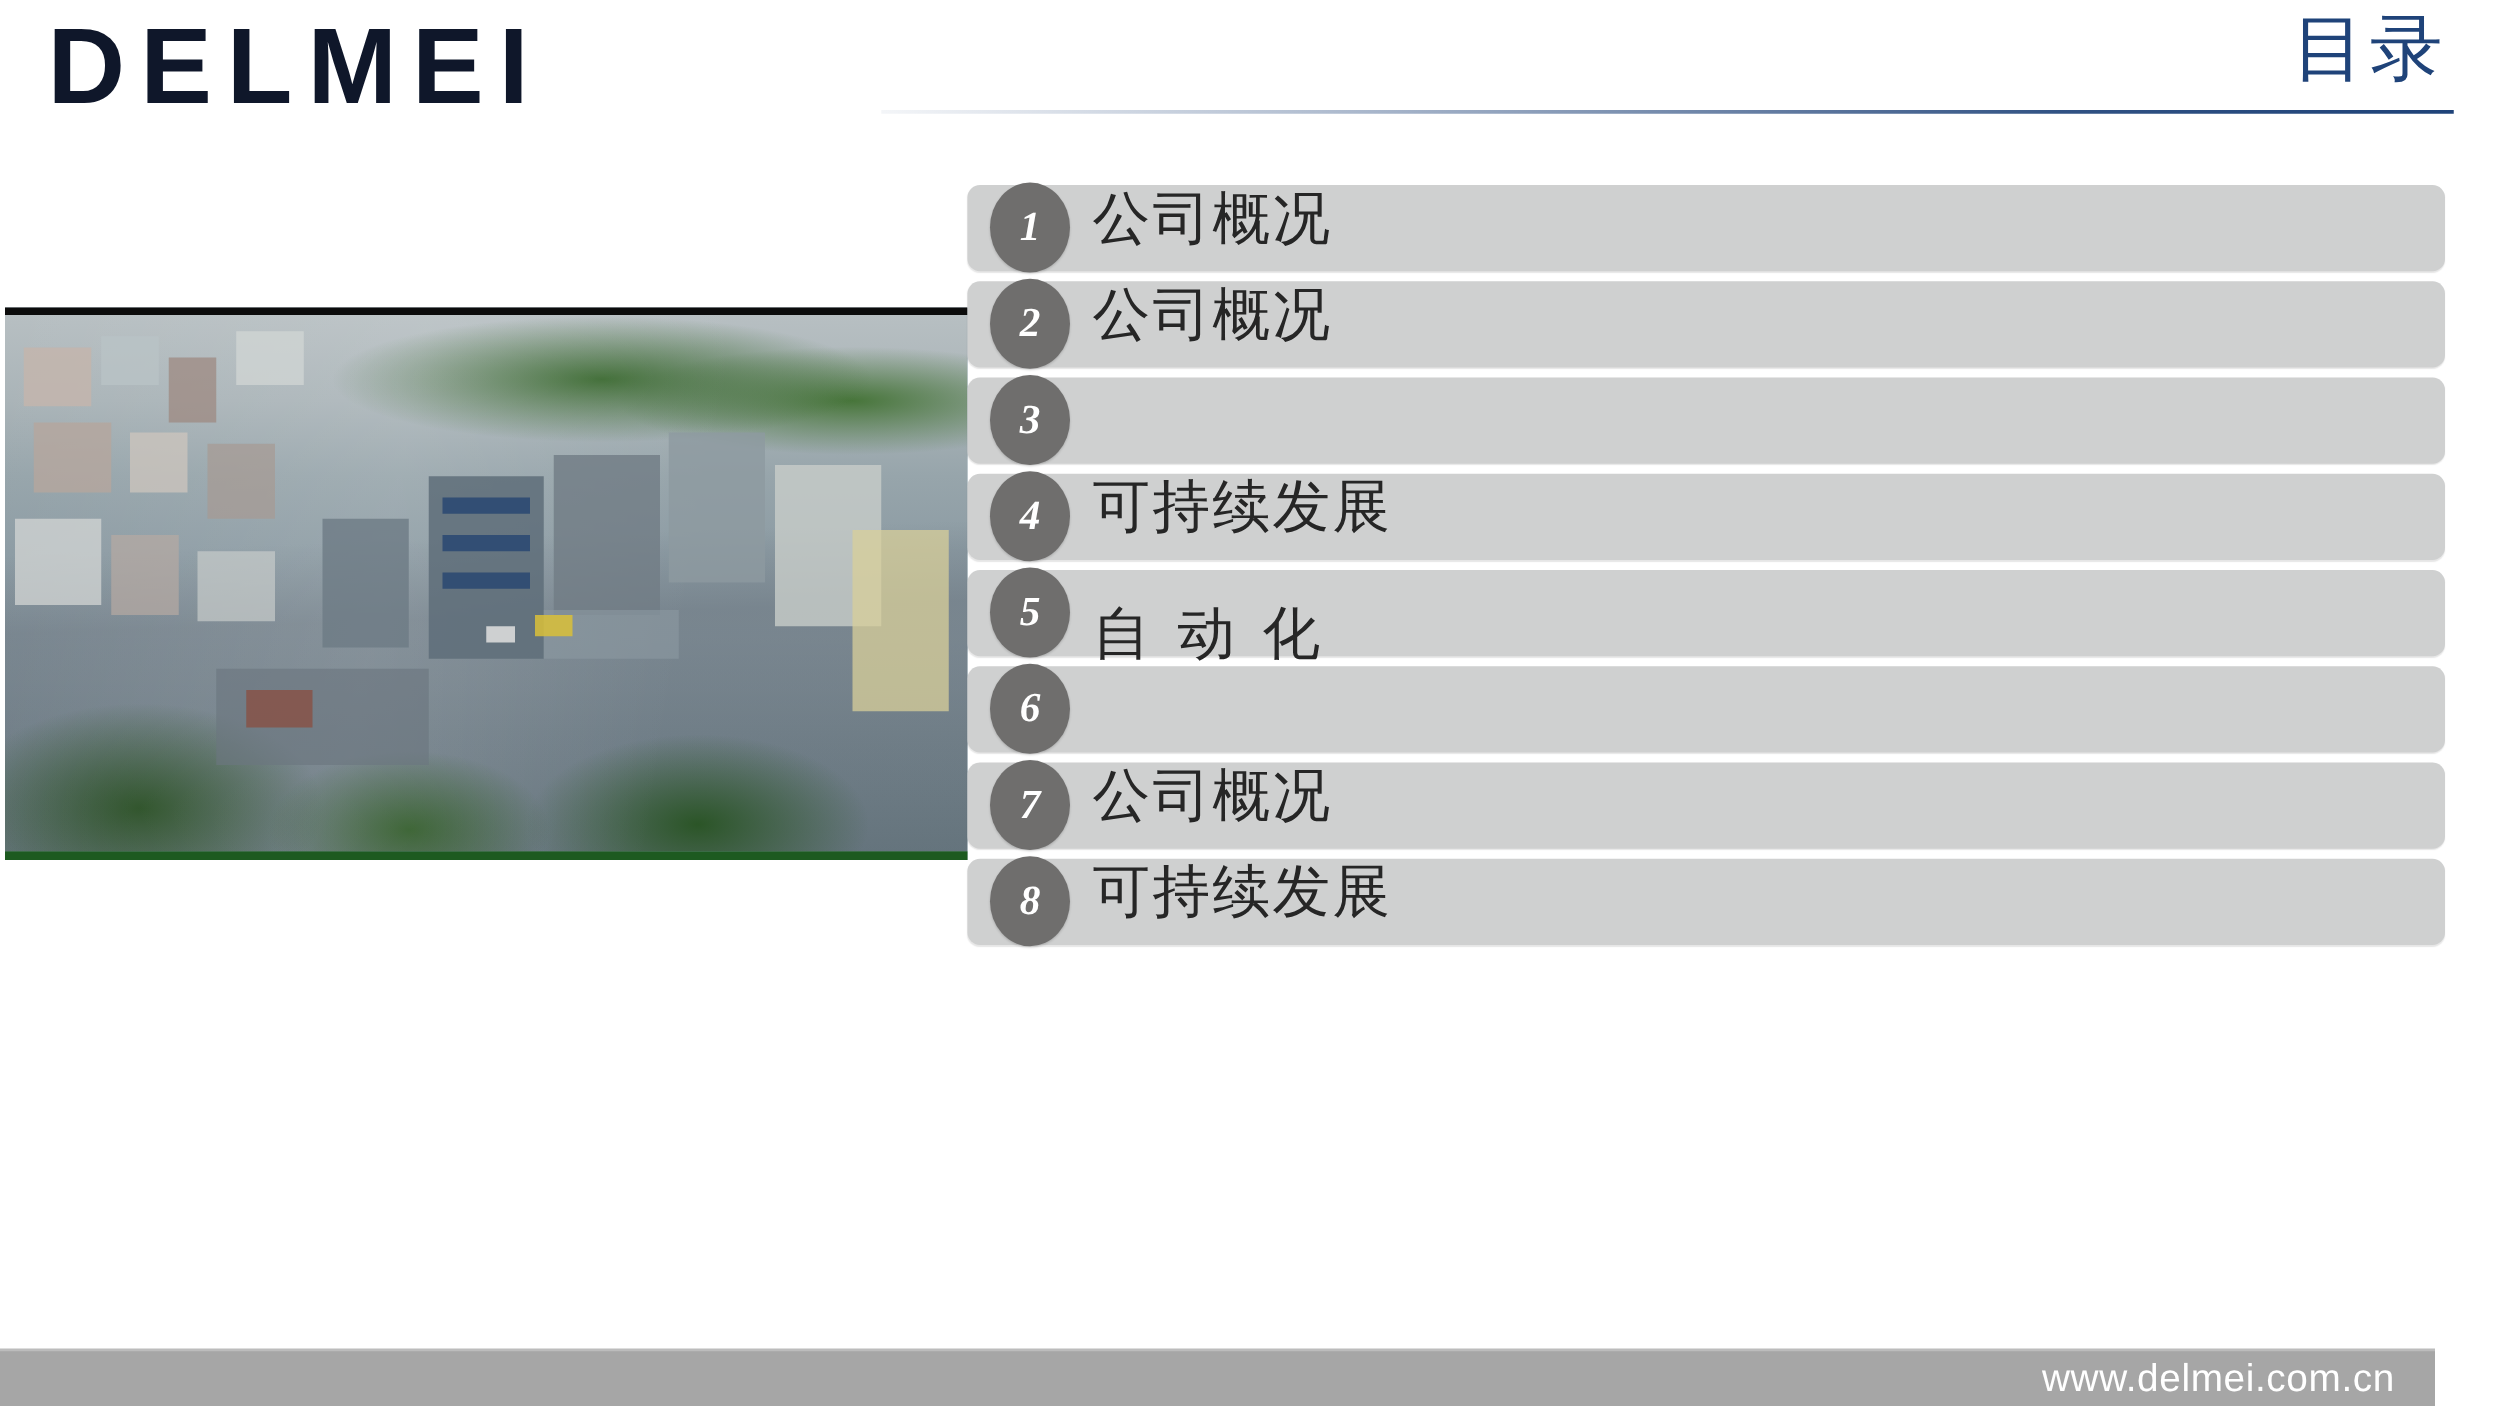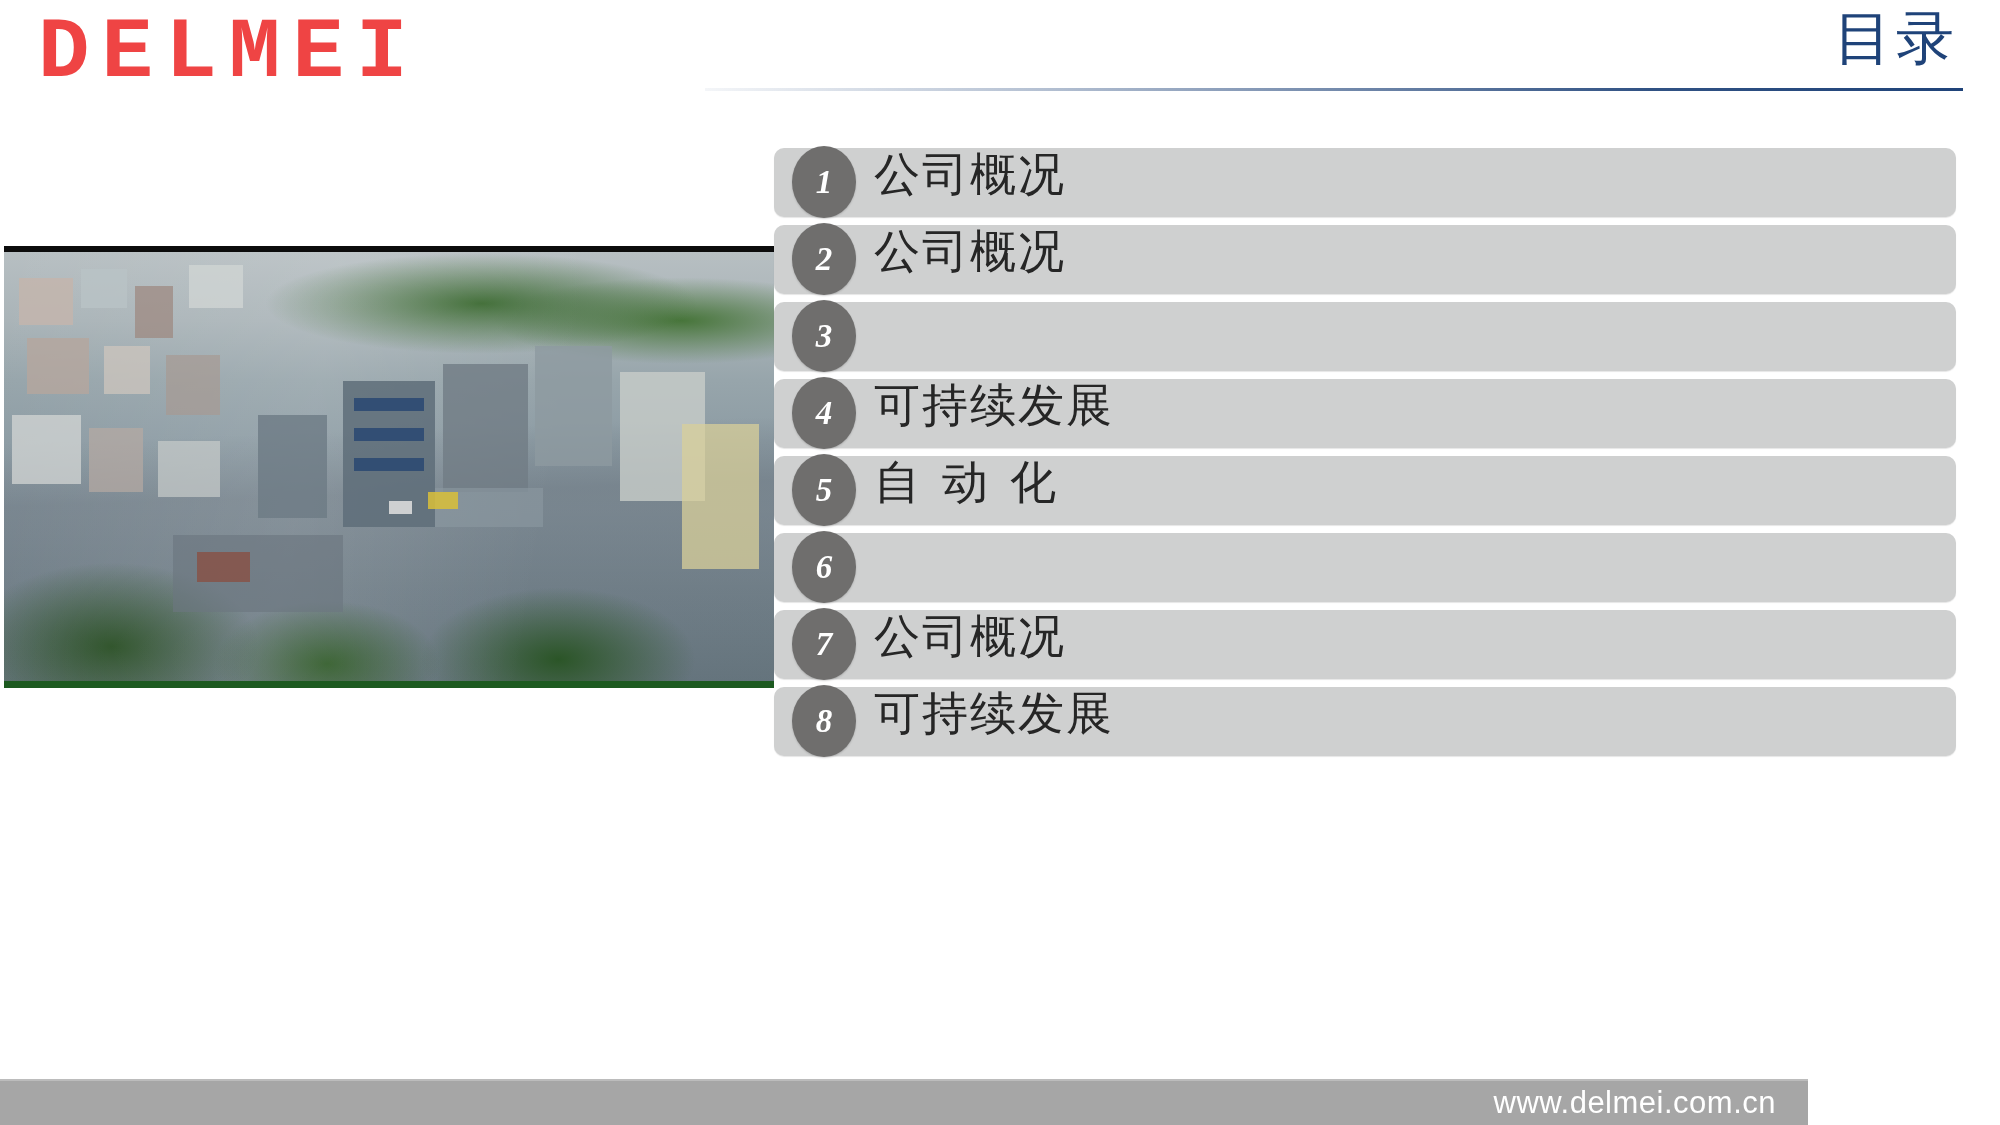--- a/index.html
+++ b/index.html
@@ -17,25 +17,25 @@
     width: 2000px;
     height: 1125px;
     background: #ffffff;
   }
 
   
   .logo {
     position: absolute;
     left: 38px;
     top: 8px;
-    font-family: Liberation Mono, monospace;
+    font-family: Liberation Sans, sans-serif;
     font-size: 86px;
     font-weight: 700;
     letter-spacing: 12px;
-    color: #ef4444;
+    color: #0f172a;
     line-height: 1.05;
     white-space: nowrap;
   }
 
   
   .header-title {
     position: absolute;
     right: 42px;
     top: 4px;
     font-family: "Liberation Serif", "DejaVu Serif", serif;
@@ -132,28 +132,28 @@
     top: 0;
     height: 53px;
     display: flex;
     align-items: center;
     font-family: "Liberation Serif", "DejaVu Serif", serif;
     font-size: 46px;
     color: #262626;
     letter-spacing: 2px;
     white-space: nowrap;
   }
-  .toc-label.spaced { letter-spacing: 22px; }
+  .toc-label.spaced { letter-spacing: 22px; margin-top: 24px; }
 
   
   .footer-bar {
     position: absolute;
     left: 0;
     bottom: 0;
-    width: 1808px;
+    width: 1948px;
     height: 46px;
     background: #a6a6a6;
     border-top: 2px solid #bcbcbc;
   }
   .footer-url {
     position: absolute;
     right: 32px;
     top: 0;
     height: 44px;
     display: flex;

